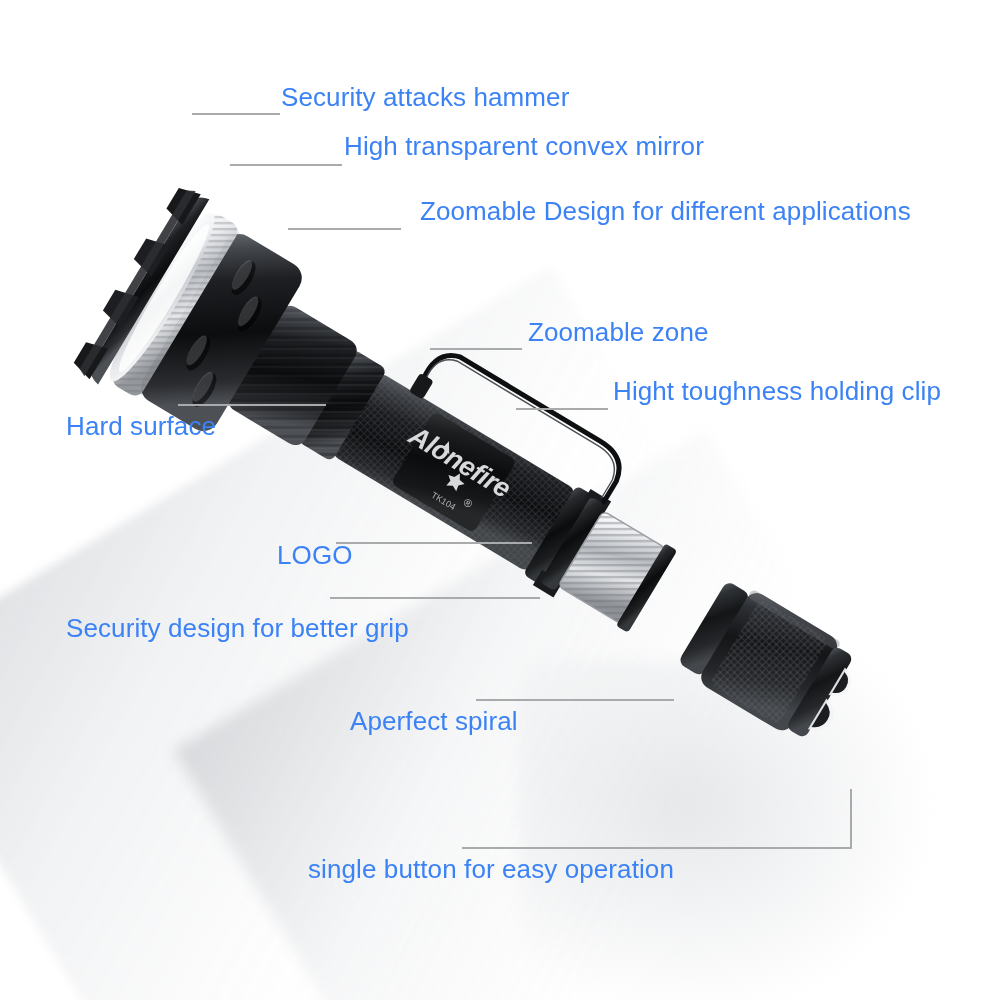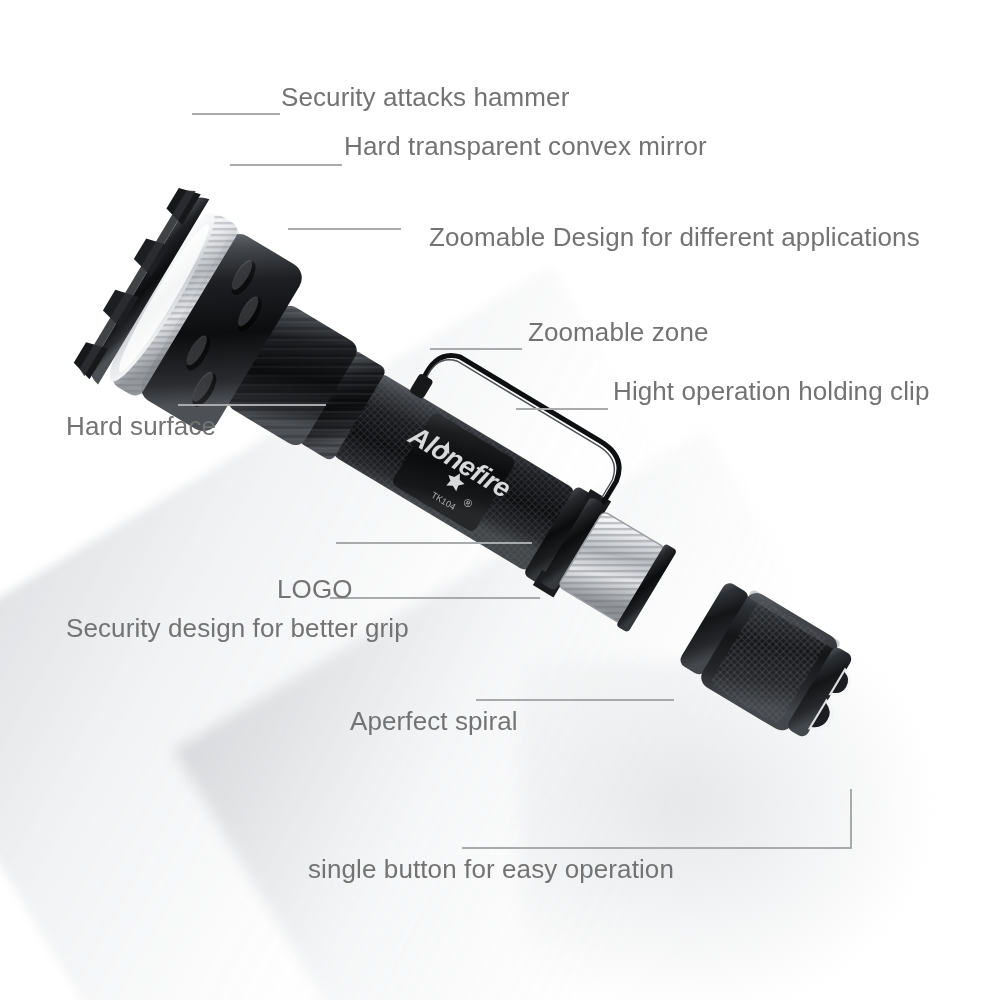--- a/index.html
+++ b/index.html
@@ -38,21 +38,21 @@
     background:radial-gradient(ellipse at 40% 40%, rgba(210,213,217,.55) 0%, rgba(255,255,255,0) 70%);
     filter:blur(8px);
   }
 
   
   .fl{position:absolute;left:0;top:0;width:1000px;height:1000px;pointer-events:none;}
 
   
   .label{
     position:absolute;
-    color:#737373;
+    color:#3b82f6;
     font-size:26px;
     line-height:30px;
     white-space:nowrap;
     letter-spacing:.1px;
     font-family:"Liberation Sans", sans-serif;
   }
 
   
   .leader{position:absolute;background:#a9aaac;height:2px;}
   .leader.v{width:2px;height:auto;}
@@ -245,31 +245,31 @@
   <div class="leader" style="left:516px;top:408px;width:92px;"></div>
   <div class="leader" style="left:178px;top:404px;width:148px;"></div>
   <div class="leader" style="left:336px;top:542px;width:196px;"></div>
   <div class="leader" style="left:330px;top:597px;width:210px;"></div>
   <div class="leader" style="left:476px;top:699px;width:198px;"></div>
   <div class="leader" style="left:462px;top:847px;width:390px;"></div>
   <div class="leader v" style="left:850px;top:789px;height:60px;"></div>
 
   <div class="label" style="left:281px;top:82px;">Security attacks hammer</div>
 
-  <div class="label" style="left:344px;top:131px;">Hard transparent convex mirror</div>
-
-  <div class="label" style="left:429px;top:196px;margin-top:26px;">Zoomable Design for different applications</div>
+  <div class="label" style="left:344px;top:131px;">High transparent convex mirror</div>
+
+  <div class="label" style="left:420px;top:196px;">Zoomable Design for different applications</div>
 
   <div class="label" style="left:528px;top:317px;text-align:center;">Zoomable zone</div>
 
-  <div class="label" style="left:613px;top:376px;">Hight operation holding clip</div>
+  <div class="label" style="left:613px;top:376px;">Hight toughness holding clip</div>
 
   <div class="label" style="left:66px;top:411px;text-align:right;">Hard surface</div>
 
-  <div class="label" style="left:277px;top:574px;">LOGO</div>
+  <div class="label" style="left:277px;top:540px;">LOGO</div>
 
   <div class="label" style="left:66px;top:613px;">Security design for better grip</div>
 
   <div class="label" style="left:350px;top:706px;">Aperfect spiral</div>
 
   <div class="label" style="left:308px;top:854px;">single button for easy operation</div>
 
 </div>
 
 </body></html>

